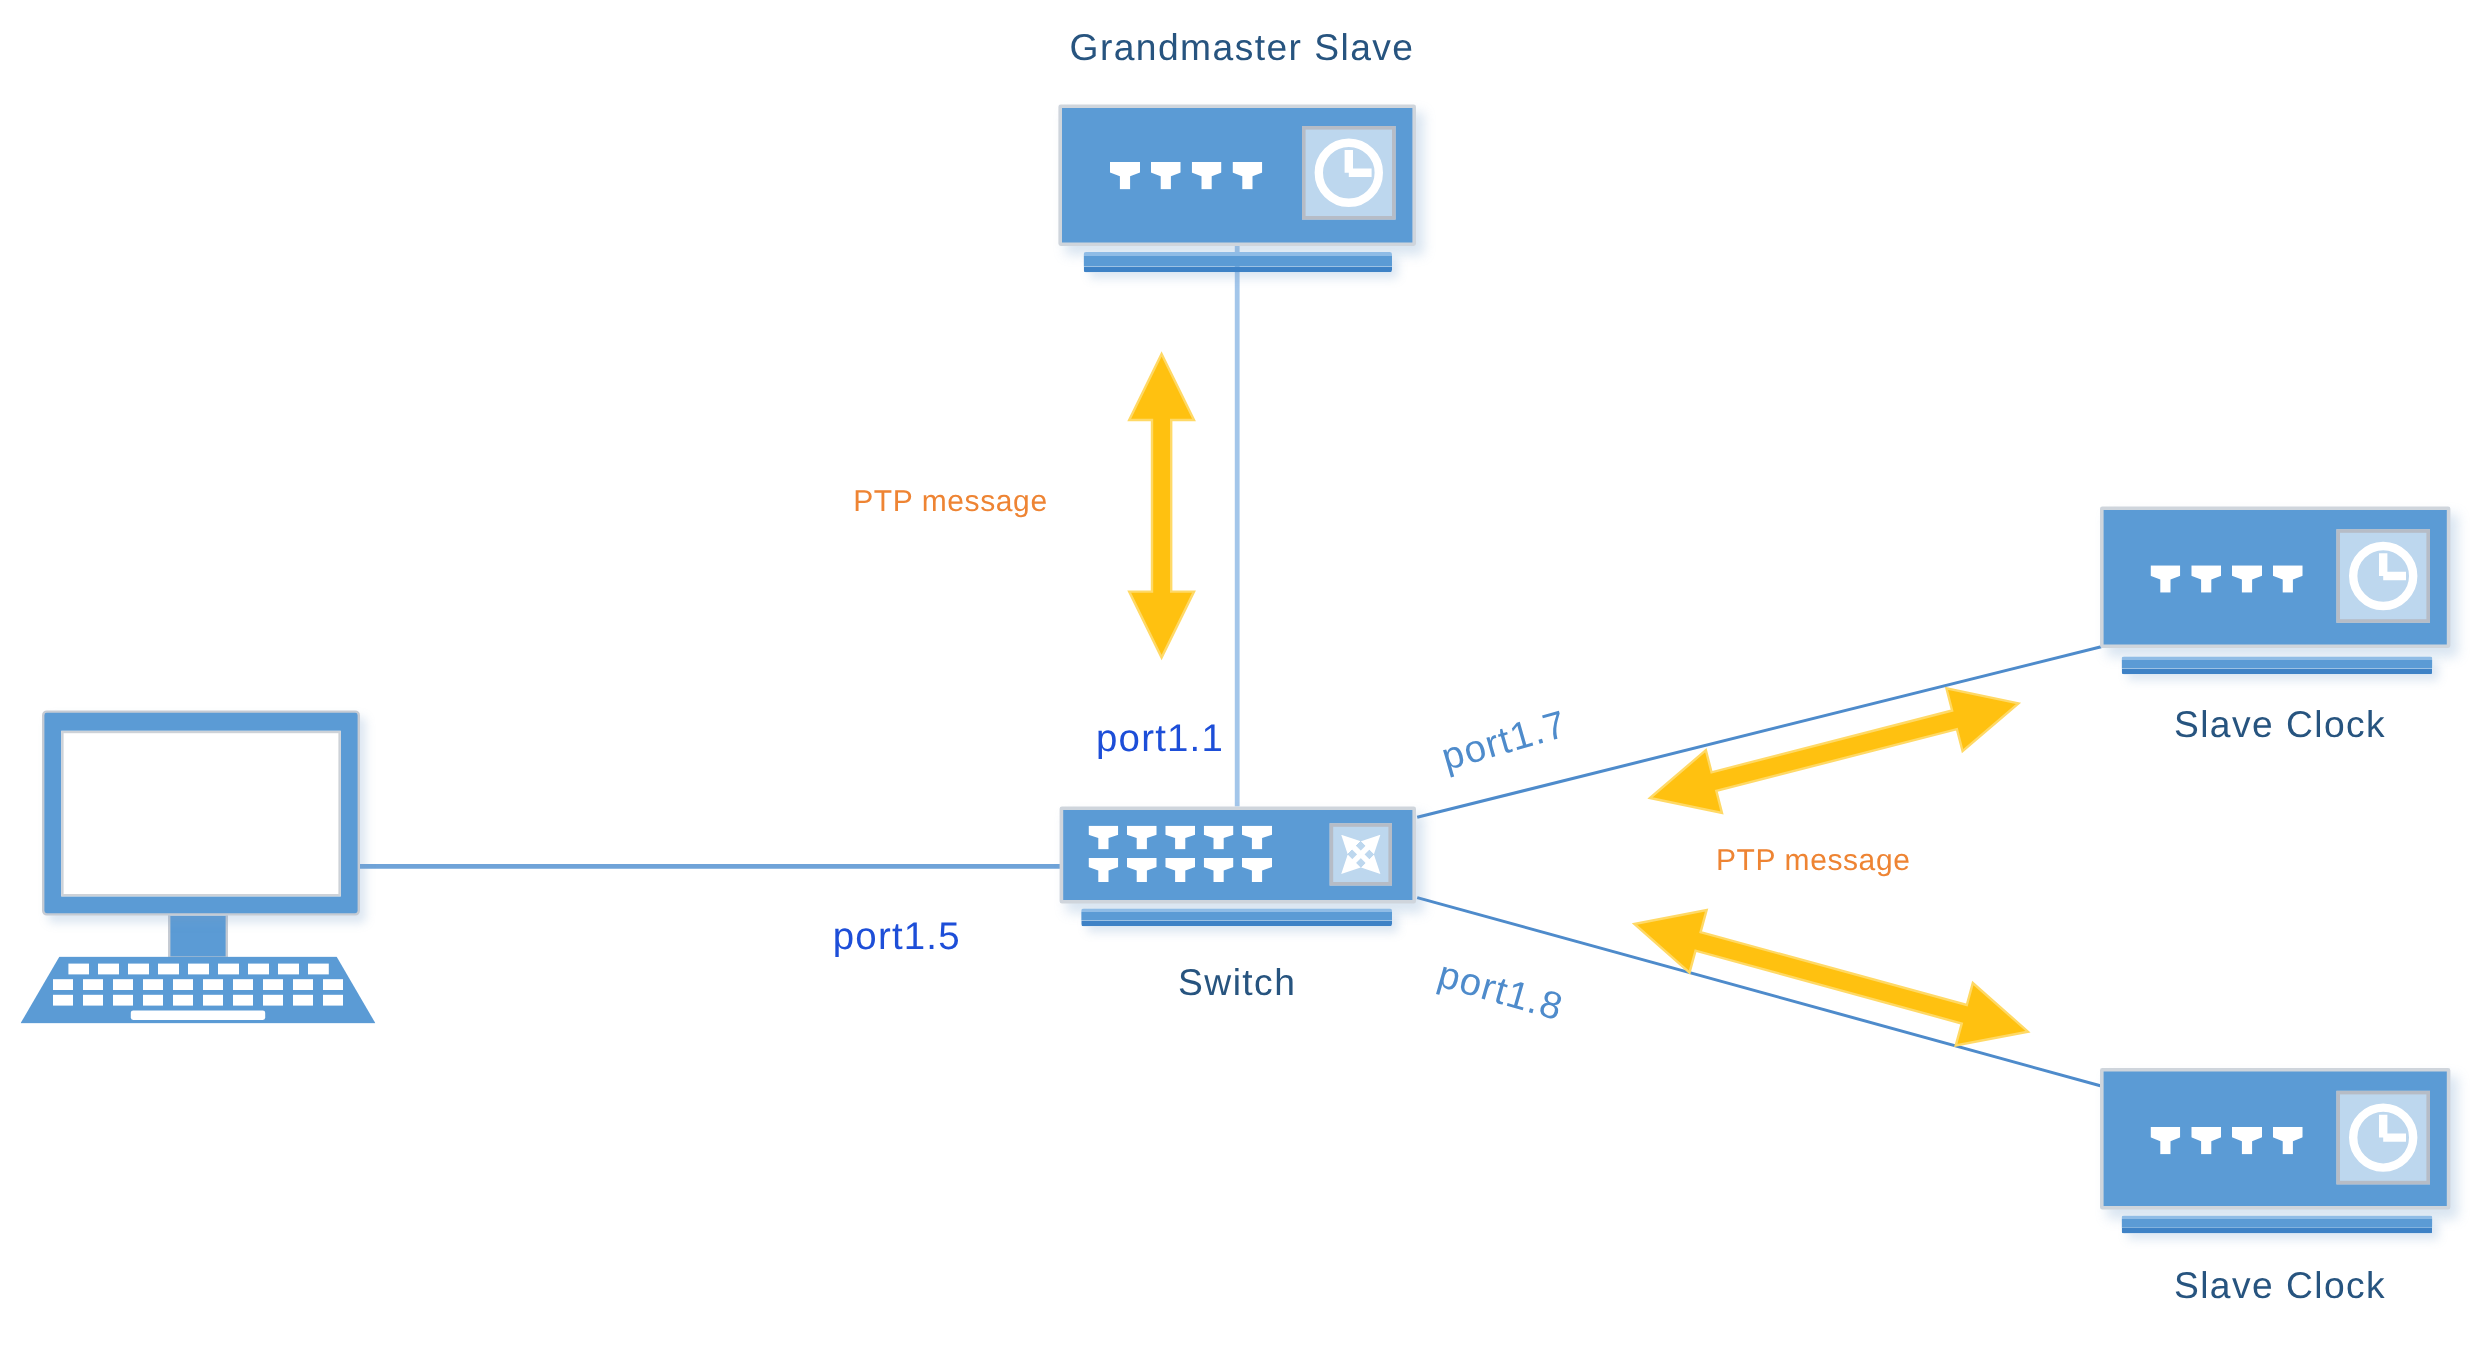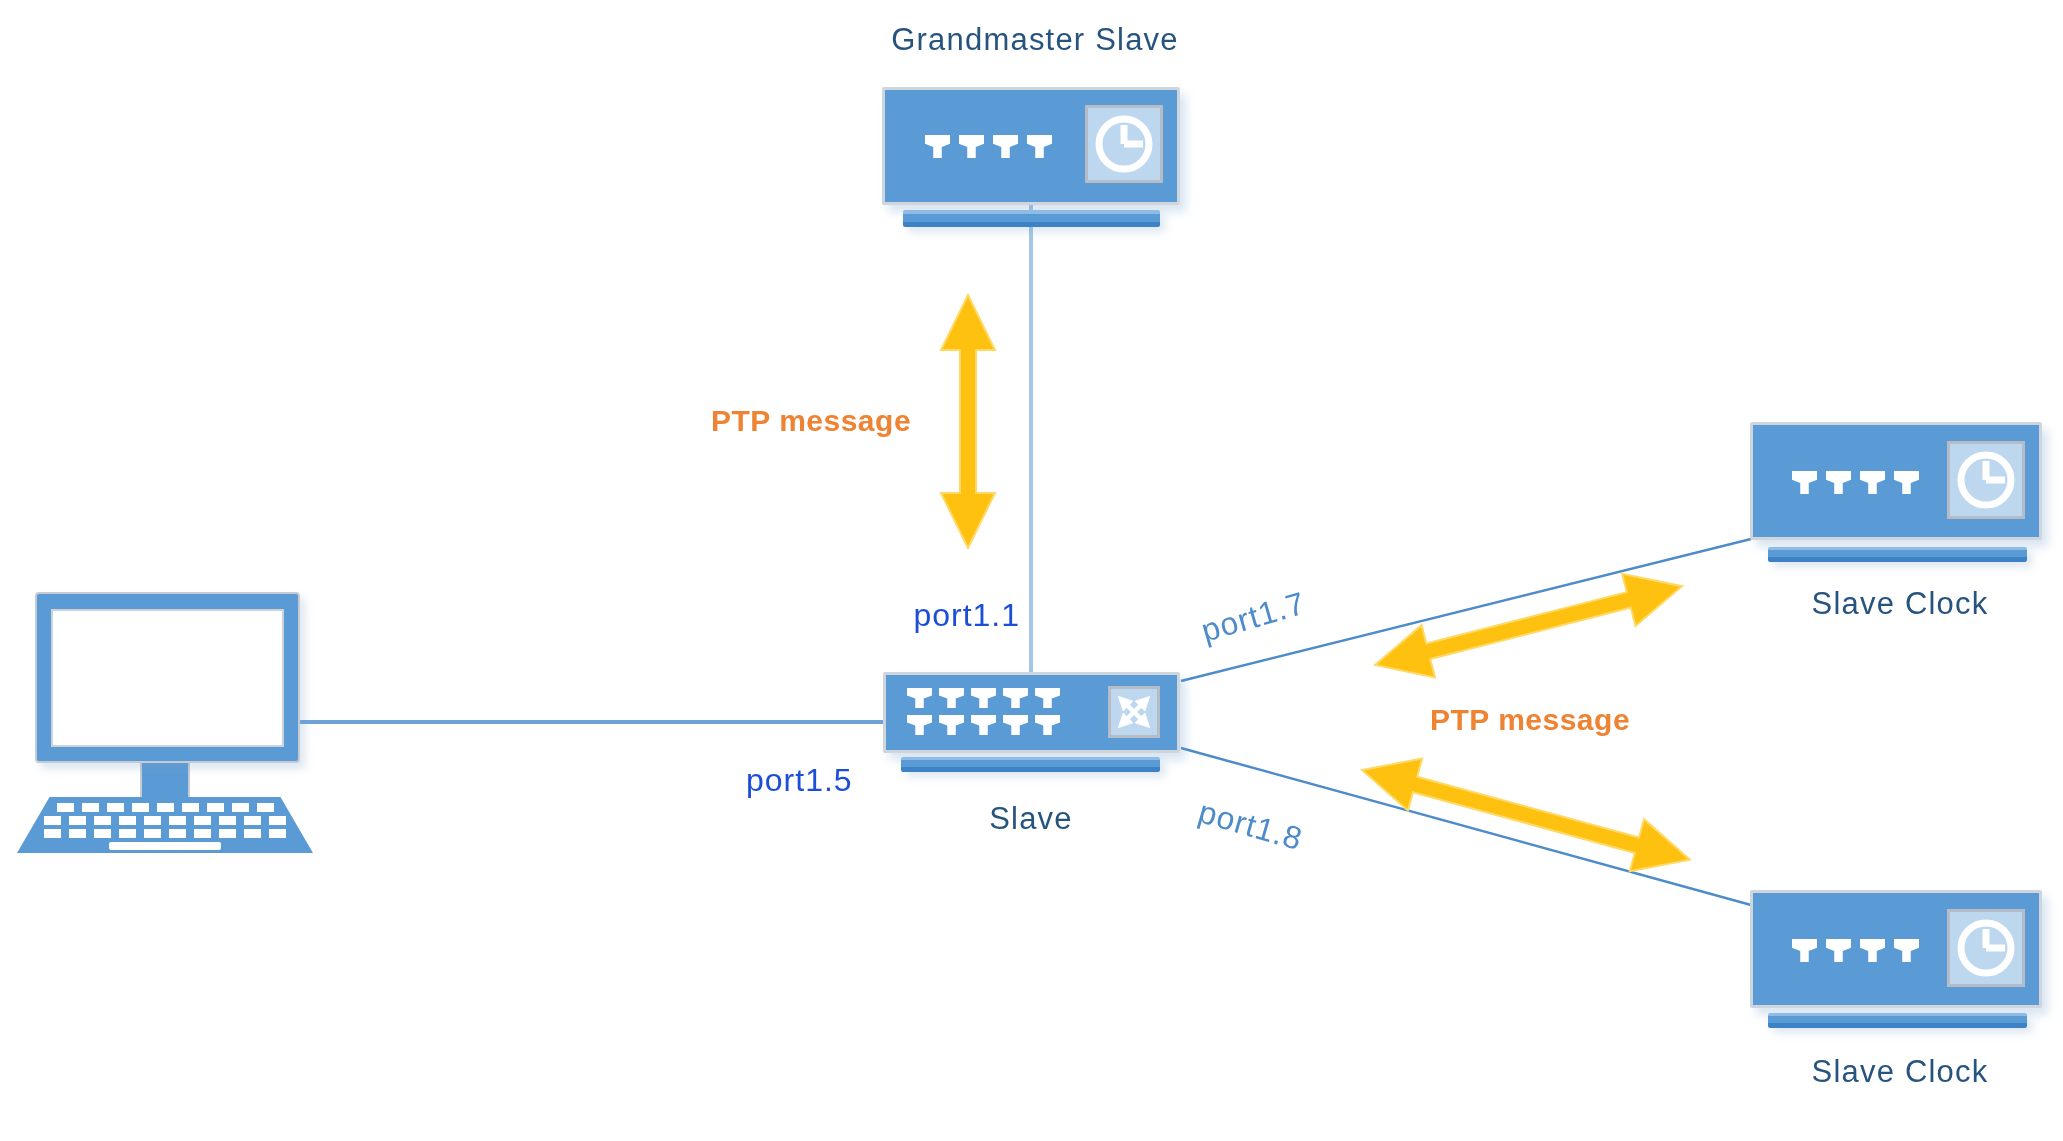--- a/index.html
+++ b/index.html
@@ -18,21 +18,21 @@
   .base{position:absolute;height:17px;border-radius:2px;z-index:2;
         background:linear-gradient(180deg,#8FBCE6 0%,#8FBCE6 30%,#5B9BD5 30%);
         border-bottom:5px solid #3E82C6;box-sizing:border-box;
         box-shadow:5px 5px 8px rgba(120,160,205,.25);}
 
   
   .dev-label{position:absolute;color:#27547F;font-size:31px;letter-spacing:1.2px;
              text-align:center;z-index:5;}
   .port-label{position:absolute;color:#1d4ed8;font-size:32px;letter-spacing:1px;z-index:5;}
   .port-label.rot{color:#4E8BCB;}
-  .ptp-label{position:absolute;color:#EE8433;font-size:30px;font-weight:bold;
+  .ptp-label{position:absolute;color:#EE8433;font-size:25px;font-weight:normal;
              letter-spacing:.5px;z-index:5;}
 
   
   .monitor{position:absolute;left:35px;top:592px;width:265px;height:171px;background:#5B9BD5;
            border:2px solid #C6CBD3;border-radius:4px;box-sizing:border-box;z-index:2;
            box-shadow:5px 6px 8px rgba(120,160,205,.25);}
   .screen{position:absolute;left:14px;top:15px;right:14px;bottom:14px;background:#fff;
           border:2px solid #CDD2D8;}
   .stand{position:absolute;left:140px;top:763px;width:50px;height:36px;background:#5B9BD5;
          border:2px solid #C6CBD3;border-top:none;box-sizing:border-box;z-index:1;}
@@ -116,21 +116,21 @@
           </marker>
         </defs>
         <line x1="23" y1="23" x2="11" y2="11" stroke="#fff" stroke-width="4.5" marker-end="url(#ah)"></line>
         <line x1="23" y1="23" x2="35" y2="11" stroke="#fff" stroke-width="4.5" marker-end="url(#ah)"></line>
         <line x1="23" y1="23" x2="11" y2="35" stroke="#fff" stroke-width="4.5" marker-end="url(#ah)"></line>
         <line x1="23" y1="23" x2="35" y2="35" stroke="#fff" stroke-width="4.5" marker-end="url(#ah)"></line>
       </svg>
     </div>
   </div>
   <div class="base" style="left:901px;top:757px;width:259px;height:15px;"></div>
-  <div class="dev-label" style="left:931px;top:801px;width:200px;">Slave</div>
+  <div class="dev-label" style="left:931px;top:801px;width:200px;">Switch</div>
 
   <div class="device" style="left:1750px;top:422px;width:292px;height:118px;">
     <div class="ports" style="left:39px;top:46px;gap:9px;">
       <span class="port" style="width:25px;height:23px;"></span>
       <span class="port" style="width:25px;height:23px;"></span>
       <span class="port" style="width:25px;height:23px;"></span>
       <span class="port" style="width:25px;height:23px;"></span>
     </div>
     <div class="badge" style="left:194px;top:16px;width:78px;height:78px;">
       <svg viewBox="0 0 72 72">
@@ -168,20 +168,20 @@
     </div>
     <div class="keyboard">
       <div class="kb-row kb-r1"></div>
       <div class="kb-row kb-r2"></div>
       <div class="kb-row kb-r3"></div>
       <div class="spacebar"></div>
     </div>
   </div>
 
   <div class="port-label" style="left:868px;top:597px;width:152px;text-align:right;">port1.1</div>
-  <div class="port-label" style="left:746px;top:762px;width:160px;">port1.5</div>
+  <div class="port-label" style="left:694px;top:762px;width:160px;">port1.5</div>
   <div class="port-label rot" style="left:1199px;top:590px;width:170px;transform:rotate(-16deg);">port1.7</div>
   <div class="port-label rot" style="left:1196px;top:816px;width:170px;transform:rotate(16deg);">port1.8</div>
 
   <div class="ptp-label" style="left:711px;top:404px;width:225px;">PTP message</div>
   <div class="ptp-label" style="left:1430px;top:703px;width:235px;">PTP message</div>
 
 </div>
 
 </body></html>

